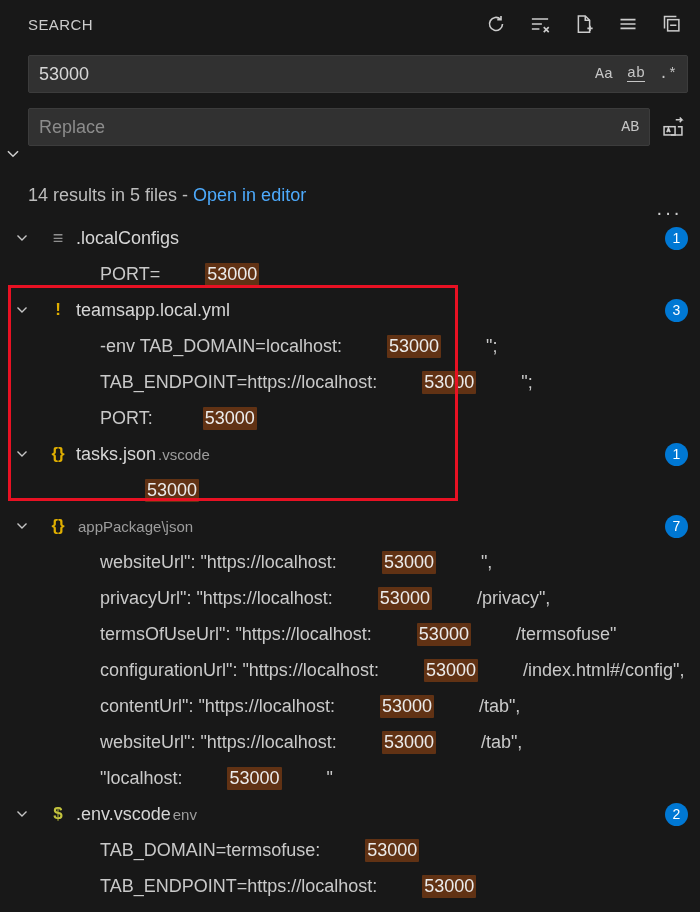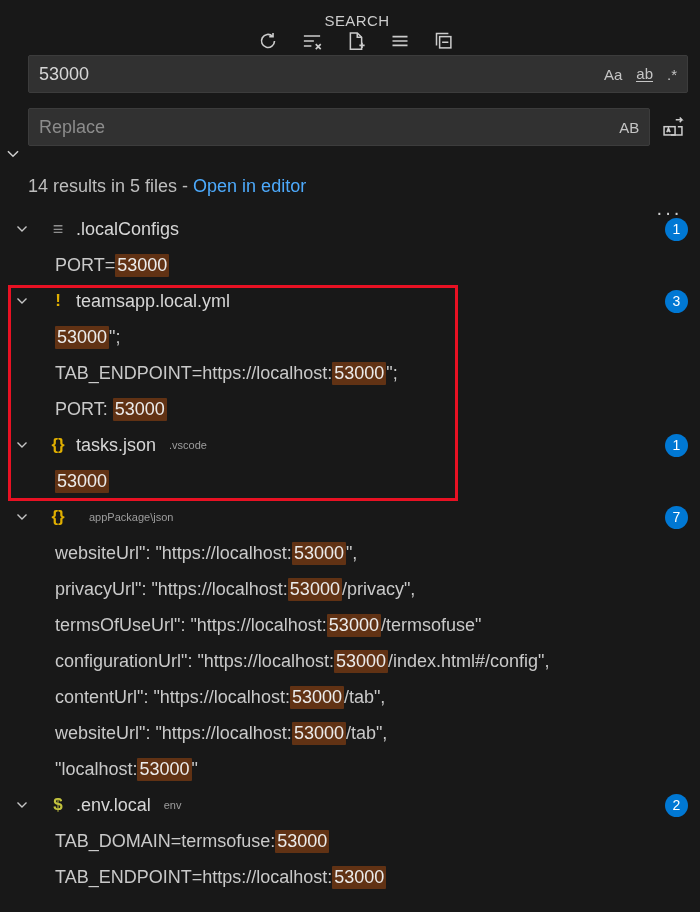--- a/index.html
+++ b/index.html
@@ -7,57 +7,57 @@
   body {
     width: 700px; height: 912px;
     background: #181818;
     color: #cccccc;
     font-family: "Liberation Sans", sans-serif;
     overflow: hidden;
   }
   .panel { position: relative; width: 700px; height: 912px; }
 
   
-  .header { display: flex; align-items: center; justify-content: space-between; padding: 12px 14px 4px 28px; height: 40px; flex-direction: column; }
+  .header { display: flex; align-items: center; justify-content: space-between; padding: 12px 14px 4px 28px; height: 40px; }
   .panel-title { font-size: 15px; color: #cccccc; letter-spacing: 0.4px; }
   .toolbar { display: flex; align-items: center; gap: 20px; padding-right: 2px; }
   .tb-icon { width: 24px; height: 24px; display: flex; align-items: center; justify-content: center; color: #cccccc; cursor: pointer; }
   .tb-icon svg { width: 20px; height: 20px; }
 
   
   .search-area { position: relative; padding: 0 12px 0 28px; }
   .toggle-replace { position: absolute; left: 2px; top: 88px; width: 22px; height: 22px; display: flex; align-items: center; justify-content: center; color: #cccccc; cursor: pointer; }
   .input-box { display: flex; align-items: center; background: #313131; border: 1px solid #3c3c3c; border-radius: 2px; height: 38px; padding: 0 10px; margin-top: 15px; }
   .input-box.search-box { width: 660px; }
   .input-box.replace-row-box { width: 625px; }
   .input-text { flex: 1; background: transparent; border: none; outline: none; color: #d7d7d7; font-size: 18px; font-family: "Liberation Sans", sans-serif; padding: 0; }
   .input-text::placeholder { color: #8c8c8c; }
-  .opt { color: #c5c5c5; font-size: 15px; margin-left: 14px; cursor: pointer; user-select: none; }
+  .opt { color: #c5c5c5; font-size: 15px; margin-left: 14px; cursor: pointer; user-select: none; font-family: Liberation Mono, monospace; }
   .opt.word { border-bottom: 1px solid #c5c5c5; line-height: 15px; }
   .replace-row { display: flex; align-items: center; }
   .replace-all-btn { width: 30px; height: 30px; margin-left: 8px; margin-top: 13px; display: flex; align-items: center; justify-content: center; color: #cccccc; cursor: pointer; }
   .more-actions { position: absolute; right: 18px; top: 146px; font-size: 20px; letter-spacing: 2px; color: #cccccc; cursor: pointer; }
 
   
-  .summary { padding: 30px 16px 0 28px; font-size: 18px; color: #bdbdbd; }
+  .summary { padding: 30px 16px 0 28px; font-size: 18px; color: #bdbdbd; margin-top: 9px; }
   .summary a { color: #4daafc; text-decoration: none; cursor: pointer; }
 
   
   .tree { margin-top: 14px; }
   .file-row { display: flex; align-items: center; height: 36px; padding-left: 12px; cursor: pointer; }
   .chev { width: 20px; height: 20px; display: flex; align-items: center; justify-content: center; color: #c5c5c5; flex: none; margin-right: 14px; }
   .ficon { width: 24px; flex: none; text-align: center; font-size: 17px; font-weight: bold; margin-right: 6px; }
   .ficon.gray { color: #8f8f8f; font-weight: normal; font-size: 18px; }
   .ficon.yellow { color: #e0af00; }
   .ficon.green { color: #c3c33e; }
   .fname { font-size: 18px; color: #d6d6d6; white-space: pre; text-align: right; }
-  .fpath { font-size: 11px; color: #9d9d9d; margin-left: 13px; white-space: pre; text-align: center; }
+  .fpath { font-size: 15px; color: #9d9d9d; margin-left: 2px; white-space: pre; text-align: center; }
   .badge { margin-left: auto; margin-right: 12px; min-width: 23px; height: 23px; border-radius: 12px; background: #0078d4; color: #ffffff; font-size: 14px; display: flex; align-items: center; justify-content: center; flex: none; }
   .match-row { display: flex; align-items: center; height: 36px; padding-left: 55px; font-size: 18px; color: #c9c9c9; cursor: pointer; overflow: hidden; }
-  .match-row span { white-space: pre; }
+  .match-row span { white-space: pre; margin-left: 45px; }
   .hl { background: #613214; color: #ececec; padding: 1px 2px; border-radius: 1px; }
 
   
   .red-box { position: absolute; left: 8px; top: 285px; width: 450px; height: 216px; border: 3px solid #e81123; pointer-events: none; z-index: 10; }
 </style>
 </head>
 <body>
 
 <div class="panel">
 
@@ -158,20 +158,21 @@
           <svg viewBox="0 0 16 16" width="16" height="16" fill="none" stroke="currentColor" stroke-width="1.4">
             <path d="M3.5 5.5L8 10l4.5-4.5"></path>
           </svg>
         </span>
       <span class="ficon yellow">!</span>
       <span class="fname">teamsapp.local.yml</span>
       <span class="fpath"></span>
       <span class="badge">3</span>
     </div>
     <div class="match-row">
+      <span>-env TAB_DOMAIN=localhost:</span>
         <span class="hl">53000</span>
         <span>";</span>
     </div>
     <div class="match-row">
       <span>TAB_ENDPOINT=https://localhost:</span>
         <span class="hl">53000</span>
         <span>";</span>
     </div>
     <div class="match-row">
       <span>PORT: </span>
@@ -241,21 +242,21 @@
         <span>"</span>
     </div>
 
     <div class="file-row">
       <span class="chev">
           <svg viewBox="0 0 16 16" width="16" height="16" fill="none" stroke="currentColor" stroke-width="1.4">
             <path d="M3.5 5.5L8 10l4.5-4.5"></path>
           </svg>
         </span>
       <span class="ficon green">$</span>
-      <span class="fname">.env.local</span>
+      <span class="fname">.env.vscode</span>
       <span class="fpath">env</span>
       <span class="badge">2</span>
     </div>
     <div class="match-row">
       <span>TAB_DOMAIN=termsofuse:</span>
         <span class="hl">53000</span>
         <span></span>
     </div>
     <div class="match-row">
       <span>TAB_ENDPOINT=https://localhost:</span>

